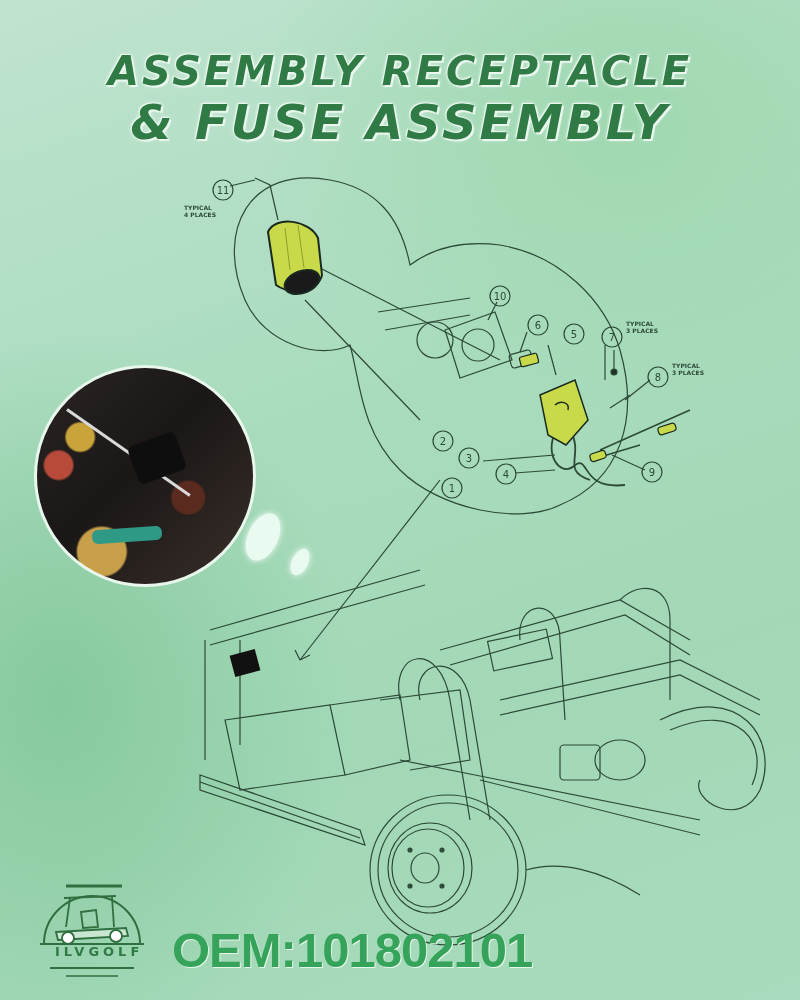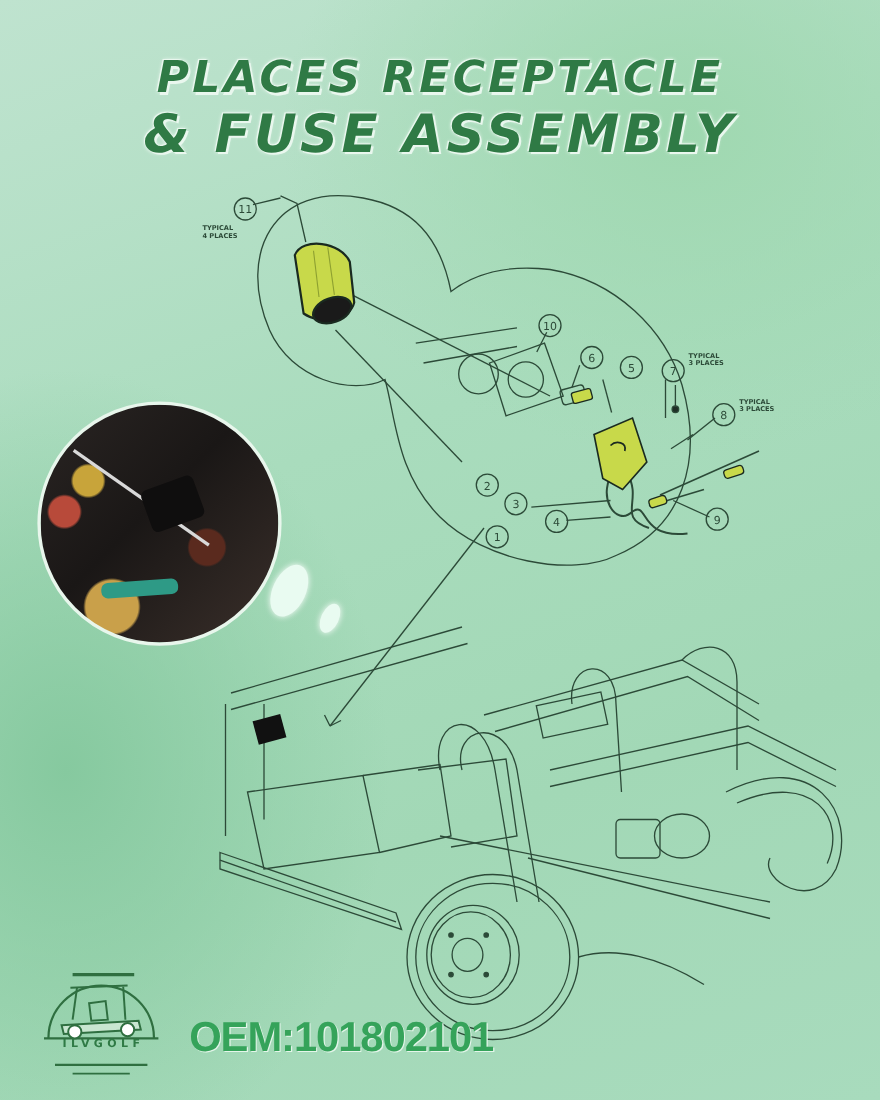--- a/index.html
+++ b/index.html
@@ -49,35 +49,35 @@
   }
   .callout-label {
     position: absolute; font-family: "DejaVu Sans", sans-serif;
     font-size: 6px; font-weight: bold; color: #2c4a38; line-height: 7px;
     text-transform: uppercase;
   }
   .logo {
     position: absolute; left: 36px; top: 882px; width: 112px; height: 100px;
   }
   .logo-text {
-    position: absolute; left: 40px; top: 944px; width: 108px; text-align: center;
-    font-family: "DejaVu Sans", sans-serif; font-weight: bold; font-size: 10px;
+    position: absolute; left: 55px; top: 944px; width: 108px; 
+    font-family: "DejaVu Sans", sans-serif; font-weight: bold; font-size: 13px;
     color: #2f7a45; letter-spacing: 4px;
   }
   .oem {
     position: absolute; left: 172px; top: 922px;
-    font-family: "Liberation Sans", sans-serif; font-weight: bold; font-size: 38px;
+    font-family: "Liberation Sans", sans-serif; font-weight: bold; font-size: 49px;
     color: #35a35a; letter-spacing: -1px;
     text-shadow: 1px 1px 0 #e4f5ea;
   }
 </style>
 </head>
 <body>
 
-<div class="title l1">PLACES RECEPTACLE</div>
+<div class="title l1">ASSEMBLY RECEPTACLE</div>
 <div class="title l2">&amp; FUSE ASSEMBLY</div>
 
 <svg class="diagram" width="800" height="1000" viewBox="0 0 800 1000">
   <g fill="none" stroke="#2c4a38" stroke-width="1.2">
 
     <path d="M330 180 C 250 165, 215 230, 245 300 C 265 345, 320 360, 350 345 C 360 380, 360 430, 400 470 C 440 510, 520 525, 560 505 C 620 480, 640 420, 620 350 C 605 300, 560 255, 500 245 C 460 240, 430 250, 410 265 C 400 215, 375 188, 330 180 Z"></path>
 
     <path d="M255 178 L270 185 L278 220"></path>
     <path d="M320 268 L500 360"></path>
     <path d="M305 300 L420 420"></path>

